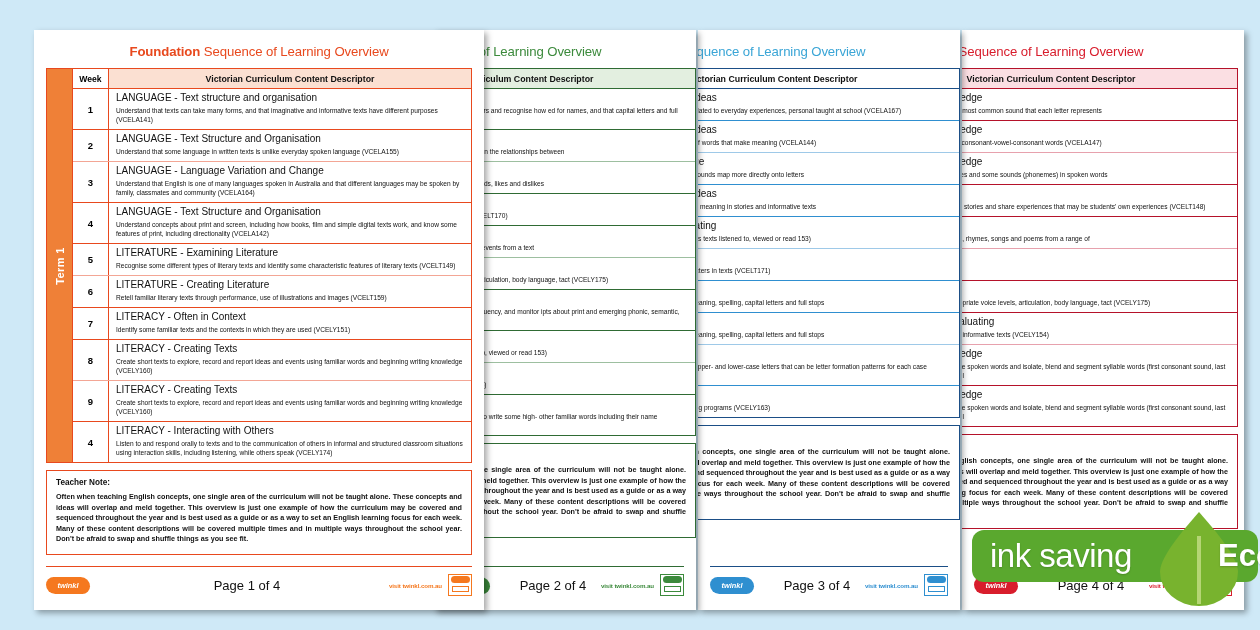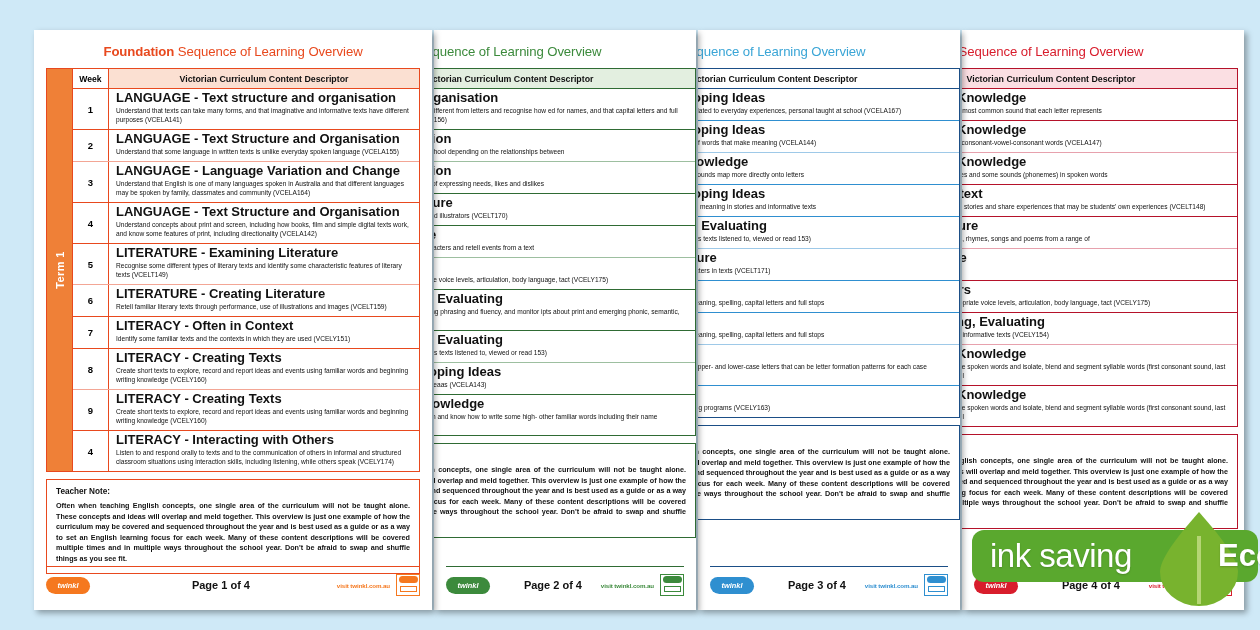--- a/index.html
+++ b/index.html
@@ -13,21 +13,21 @@
 
   
   .sheet {
     position: absolute;
     background: #ffffff;
     box-shadow: 3px 3px 6px rgba(0,0,0,0.35);
     overflow: hidden;
   }
   .sheet-inner { position:absolute; inset:0; padding: 14px 12px 6px 12px; }
 
-  #sheet1 { left: 34px;  top: 30px;  width: 398px; height: 580px; z-index: 4; }
+  #sheet1 { left: 34px;  top: 30px;  width: 450px; height: 580px; z-index: 4; }
   #sheet2 { left: 434px; top: 30px;  width: 262px; height: 580px; z-index: 3; }
   #sheet3 { left: 698px; top: 30px;  width: 262px; height: 580px; z-index: 2; }
   #sheet4 { left: 962px; top: 30px;  width: 282px; height: 580px; z-index: 1; }
 
   
   #sheet2 .sheet-inner { width: 398px; left: -124px; }
   #sheet3 .sheet-inner { width: 398px; left: -124px; }
   #sheet4 .sheet-inner { width: 398px; left: -110px; }
 
   
@@ -104,21 +104,21 @@
   .t-red   .wk-row.soft { border-bottom-color:#e7a1ad; }
 
   .wk-num {
     width:36px; flex:0 0 36px;
     border-right:1.5px solid #e8491e;
     display:flex; align-items:center; justify-content:center;
     font-weight:bold; font-size:9.5px; color:#000;
   }
 
   .wk-body { flex:1 1 auto; padding:4px 6px 5px 7px; min-width:0; }
-  .wk-strand { font-weight:bold; font-size:13px; color:#111; line-height:10px; margin-bottom:3px; }
+  .wk-strand { font-weight:normal; font-size:10px; color:#111; line-height:10px; margin-bottom:3px; }
   .wk-desc { font-size:6.6px; color:#111; line-height:9px; }
 
   
   .note {
     margin-top:7px;
     border:1.5px solid #e8491e;
     padding:7px 9px 9px 9px;
   }
   .t-green .note { border-color:#2f6b34; }
   .t-blue  .note { border-color:#1b4e86; }
@@ -141,21 +141,21 @@
     width:44px; height:17px; border-radius:9px 11px 9px 11px;
     background:#f5781f;
     color:#fff; font-weight:bold; font-size:7.4px;
     display:flex; align-items:center; justify-content:center;
     font-style:italic;
   }
   .t-green .twinkl-logo { background:#3c8a3c; }
   .t-blue  .twinkl-logo { background:#2f8fd0; }
   .t-red   .twinkl-logo { background:#d81d2c; }
 
-  .page-num { font-size:11px; font-weight:bold; color:#111;margin-left:15px; }
+  .page-num { font-size:13px; font-weight:normal; color:#111;margin-left:15px; }
   .footer-right { display:flex; align-items:center; gap:6px; }
   .visit { font-size:6.2px; font-weight:bold; color:#f5781f; letter-spacing:-0.1px; }
   .t-green .visit { color:#3c8a3c; }
   .t-blue  .visit { color:#2f8fd0; }
   .t-red   .visit { color:#d81d2c; }
   .stamp {
     width:24px; height:22px; border:1.3px solid #f5781f;
     position:relative; background:#fff;
   }
   .t-green .stamp { border-color:#3c8a3c; }

